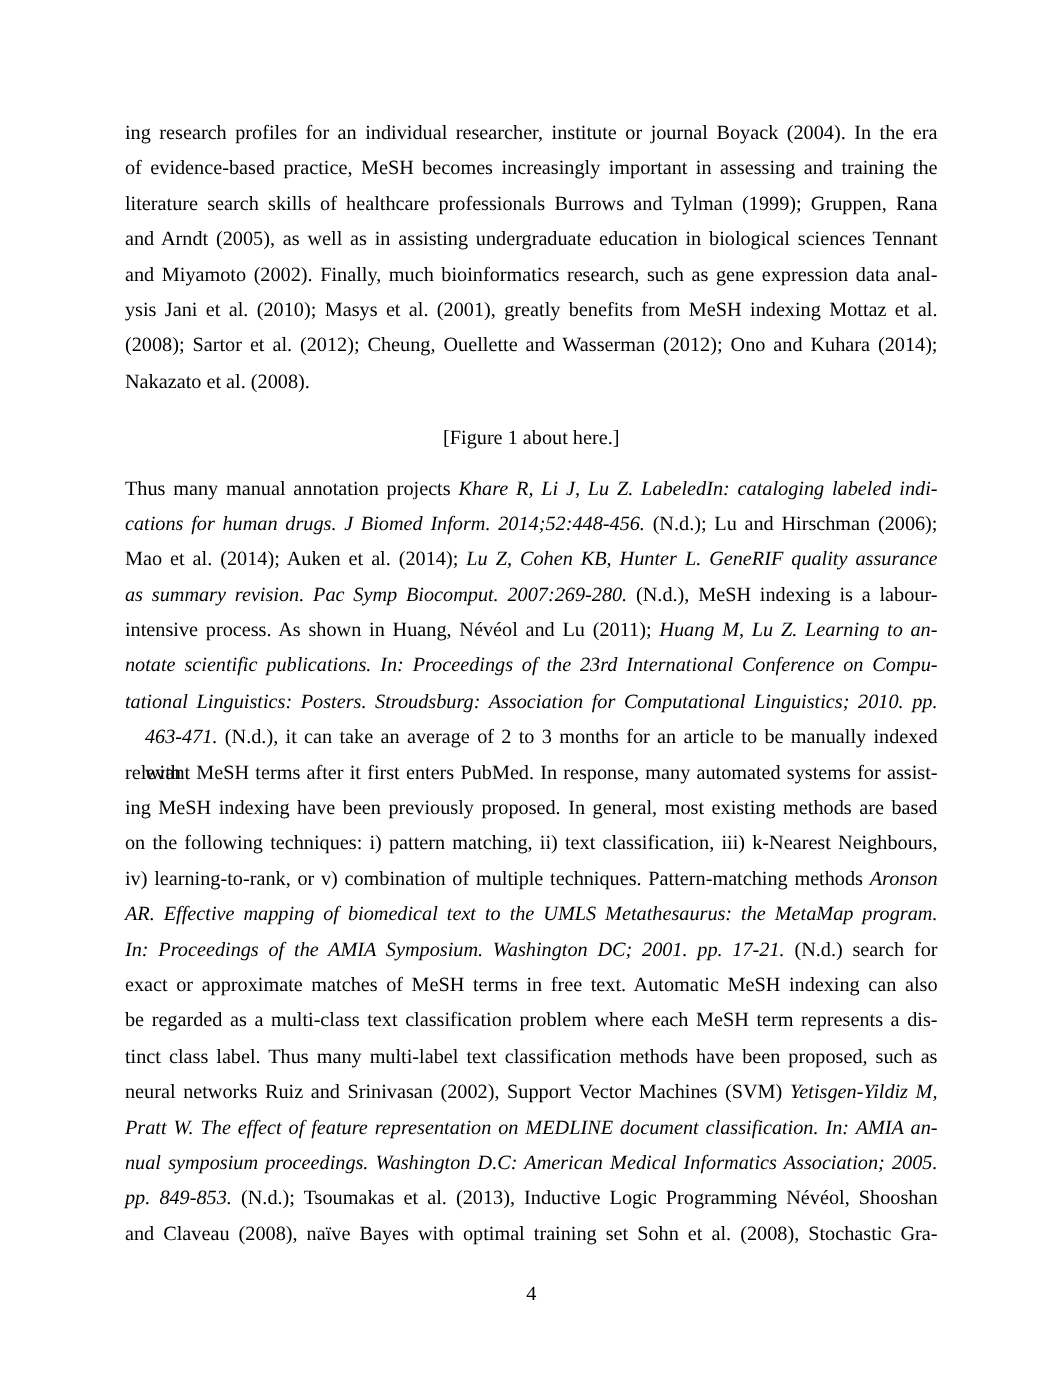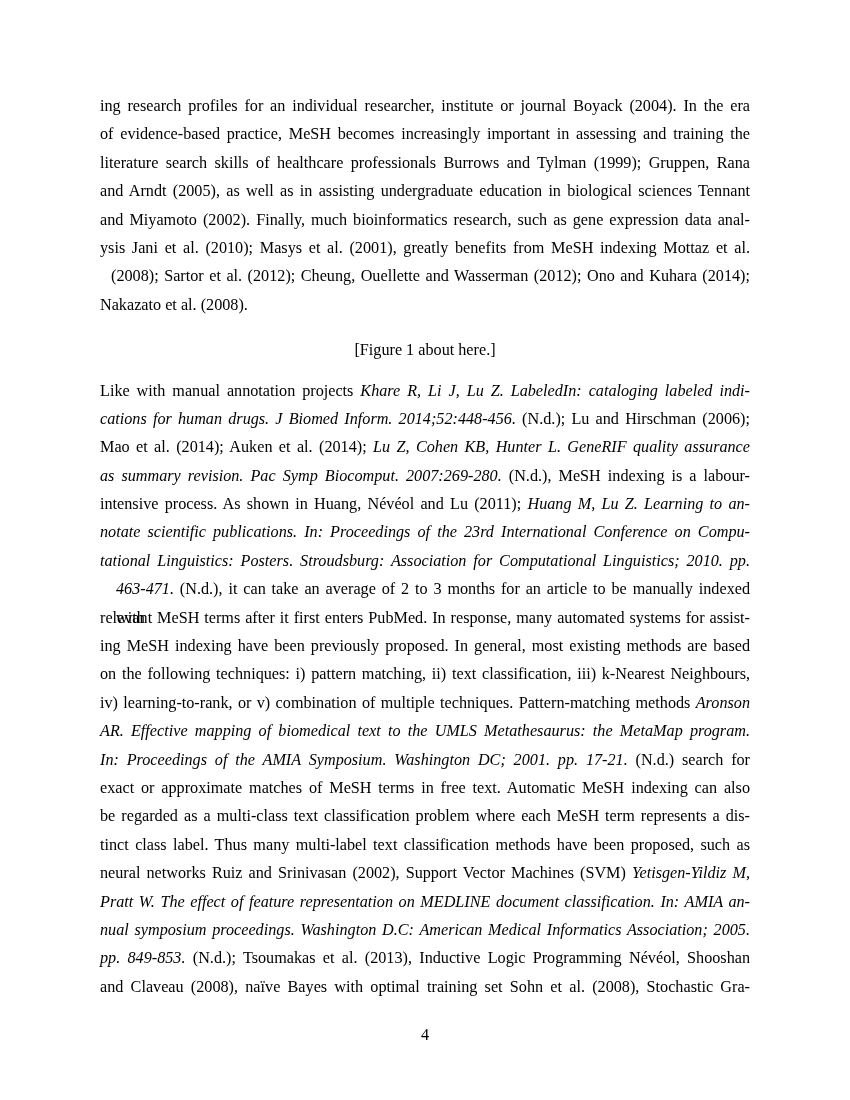--- a/index.html
+++ b/index.html
@@ -58,26 +58,26 @@
 <body>
 
 <div class="page">
   <div class="para" id="para1">
       <div class="line" style="white-space: normal;"><span class="">ing research profiles for an individual researcher, institute or journal Boyack (2004).  In the era</span></div>
       <div class="line" style="white-space: normal;"><span class="">of evidence-based practice, MeSH becomes increasingly important in assessing and training the</span></div>
       <div class="line" style="white-space: normal;"><span class="">literature search skills of healthcare professionals Burrows and Tylman (1999); Gruppen, Rana</span></div>
       <div class="line" style="white-space: normal;"><span class="">and Arndt (2005), as well as in assisting undergraduate education in biological sciences Tennant</span></div>
       <div class="line" style="white-space: normal;"><span class="">and Miyamoto (2002).  Finally, much bioinformatics research, such as gene expression data anal-</span></div>
       <div class="line" style="white-space: normal;"><span class="">ysis Jani et al. (2010); Masys et al. (2001), greatly benefits from MeSH indexing Mottaz et al.</span></div>
-      <div class="line" style="white-space: normal; margin-left: 11px;"><span class="">(2008); Sartor et al. (2012); Cheung, Ouellette and Wasserman (2012); Ono and Kuhara (2014);</span></div>
+      <div class="line" style="white-space: normal;"><span class="">(2008); Sartor et al. (2012); Cheung, Ouellette and Wasserman (2012); Ono and Kuhara (2014);</span></div>
       <div class="line last" style="white-space: normal;"><span class="">Nakazato et al. (2008).</span></div>
     </div>
   <div class="figure-note">[Figure 1 about here.]</div>
   <div class="para" id="para2">
-      <div class="line" style="white-space: normal;"><span class="">Like with manual annotation projects </span><span class="it">Khare R, Li J, Lu Z. LabeledIn:  cataloging labeled indi-</span></div>
+      <div class="line" style="white-space: normal;"><span class="">Thus many manual annotation projects </span><span class="it">Khare R, Li J, Lu Z. LabeledIn:  cataloging labeled indi-</span></div>
       <div class="line" style="white-space: normal;"><span class="it">cations for human drugs.  J Biomed Inform.  2014;52:448-456.</span><span class=""> (N.d.); Lu and Hirschman (2006);</span></div>
       <div class="line" style="white-space: normal;"><span class="">Mao et al. (2014); Auken et al. (2014); </span><span class="it">Lu Z, Cohen KB, Hunter L. GeneRIF quality assurance</span></div>
       <div class="line" style="white-space: normal;"><span class="it">as summary revision.  Pac Symp Biocomput.  2007:269-280.</span><span class=""> (N.d.), MeSH indexing is a labour-</span></div>
       <div class="line" style="white-space: normal;"><span class="">intensive process.  As shown in Huang, Névéol and Lu (2011); </span><span class="it">Huang M, Lu Z. Learning to an-</span></div>
       <div class="line" style="white-space: normal;"><span class="it">notate scientific publications.  In:  Proceedings of the 23rd International Conference on Compu-</span></div>
       <div class="line" style="white-space: normal;"><span class="it">tational Linguistics: Posters. Stroudsburg: Association for Computational Linguistics; 2010. pp.</span></div>
       <div class="line" style="white-space: normal; margin-left: 16px;"><span class="it">463-471.</span><span class=""> (N.d.), it can take an average of 2 to 3 months for an article to be manually indexed with</span></div>
       <div class="line" style="white-space: normal;"><span class="">relevant MeSH terms after it first enters PubMed. In response, many automated systems for assist-</span></div>
       <div class="line" style="white-space: normal;"><span class="">ing MeSH indexing have been previously proposed.  In general, most existing methods are based</span></div>
       <div class="line" style="white-space: normal;"><span class="">on the following techniques: i) pattern matching, ii) text classification, iii) k-Nearest Neighbours,</span></div>

